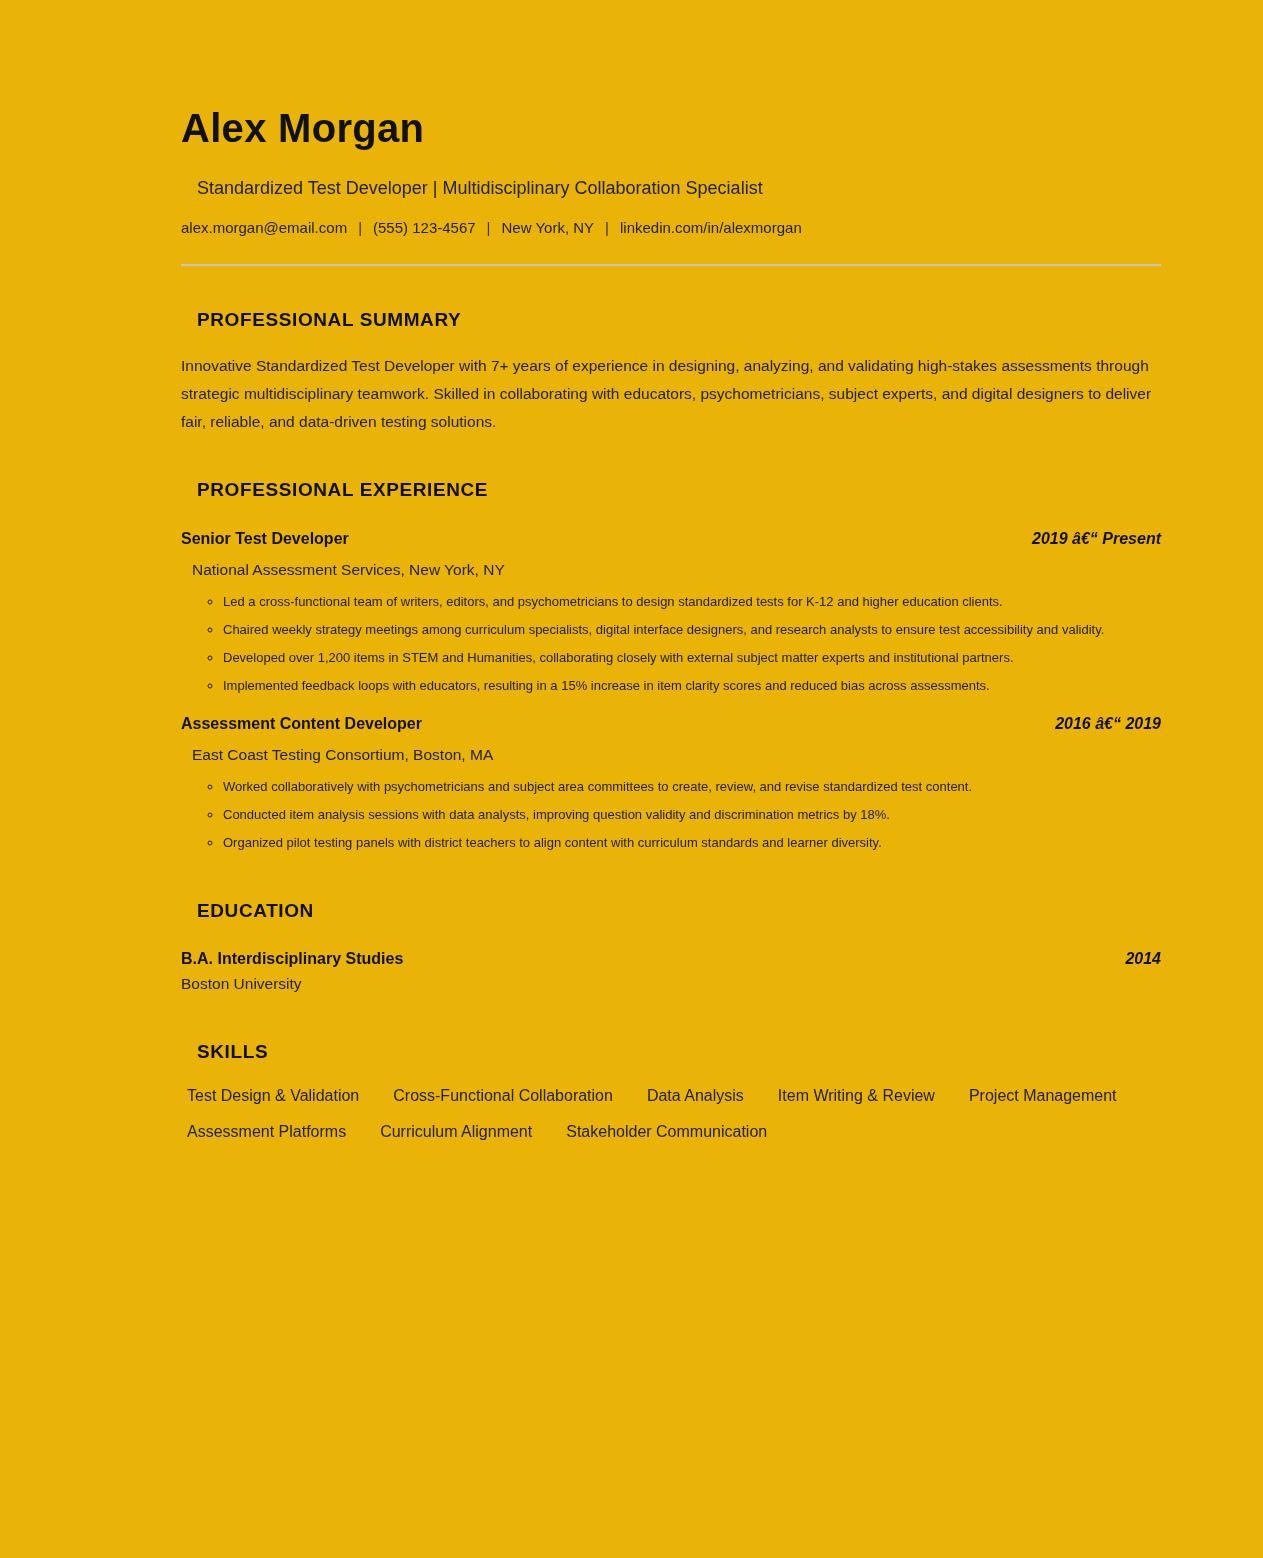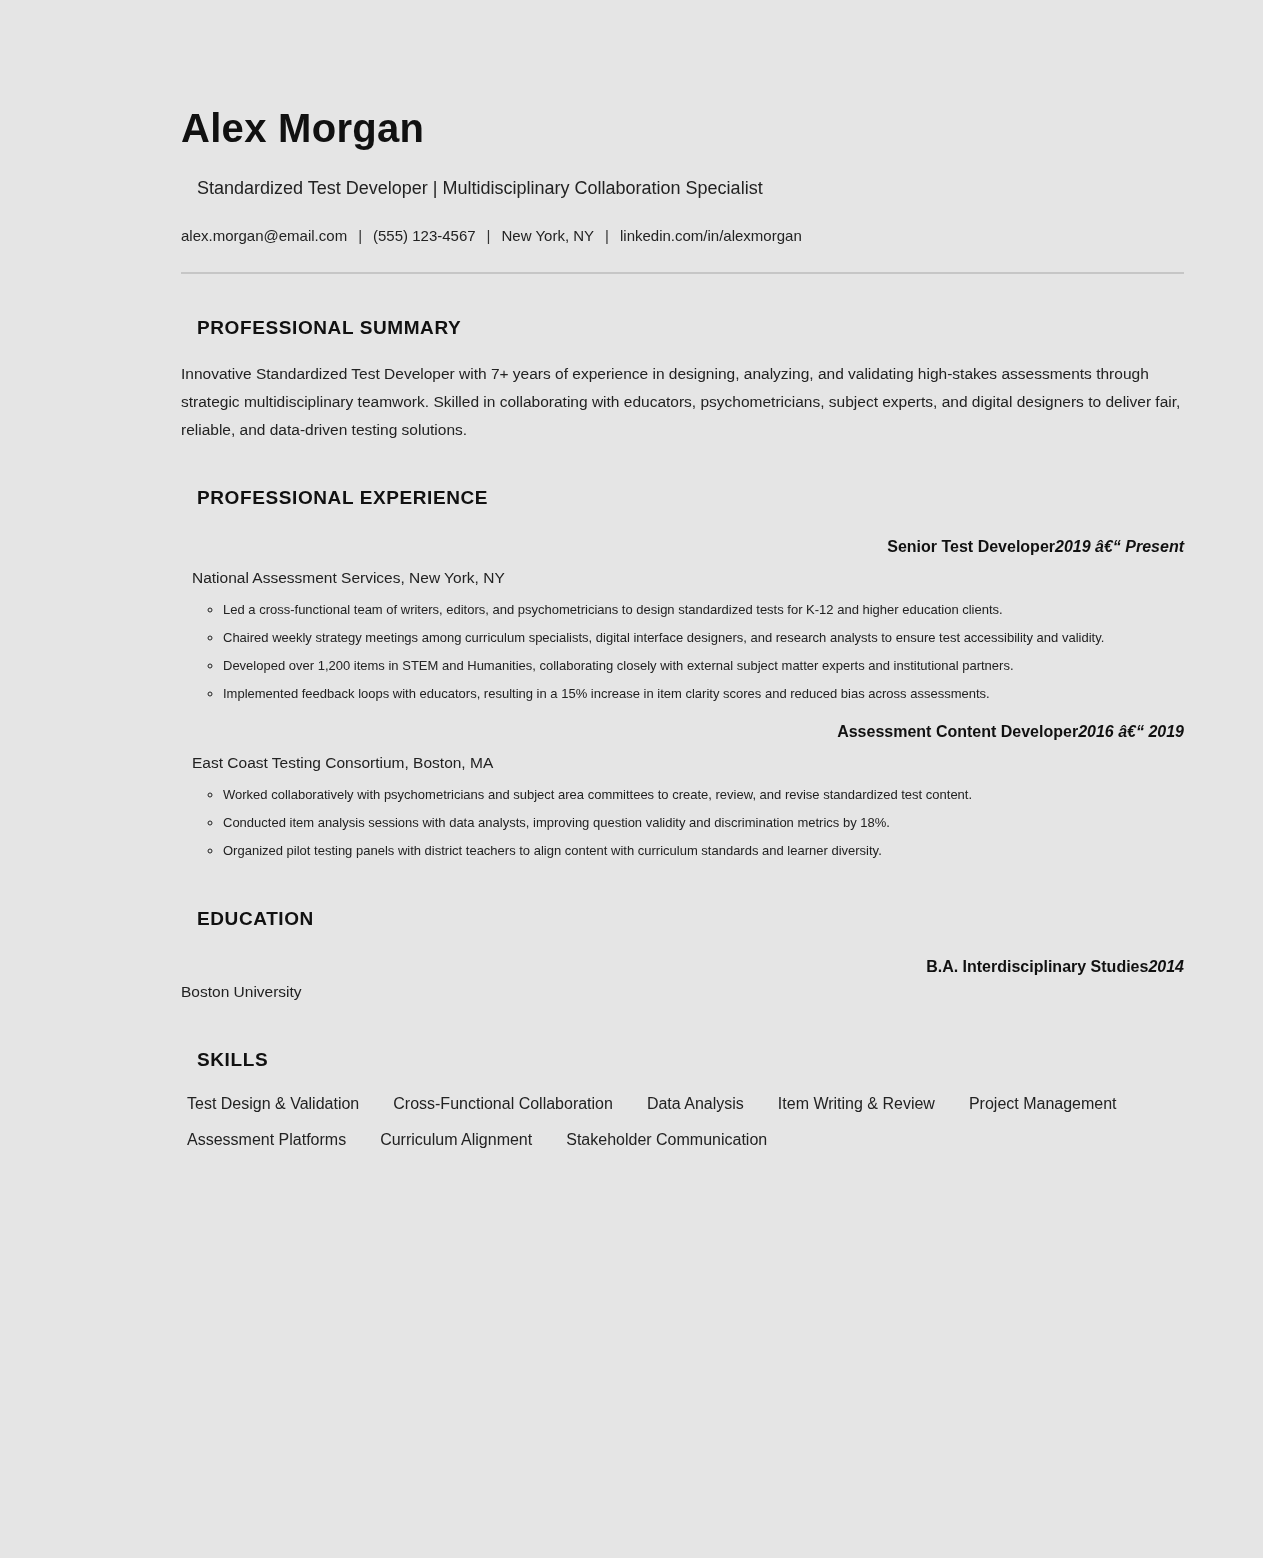--- a/index.html
+++ b/index.html
@@ -6,22 +6,22 @@
     margin: 0;
     padding: 0;
     background: #ffffff;
     font-family: "Liberation Sans", "DejaVu Sans", sans-serif;
     color: #1f1f1f;
   }
   .page {
     width: 1263px;
     height: 1558px;
     box-sizing: border-box;
-    padding: 106px 79px 0 181px;
-    background: #e5e5e5;
+    padding: 106px 102px 0 181px;
+    background: #eab308;
     overflow: hidden;
   }
   
   .name {
     font-size: 40px;
     font-weight: bold;
     line-height: 1.1;
     margin: 0;
     color: #111111;
     letter-spacing: 0.3px;
@@ -29,21 +29,21 @@
   .subtitle {
     font-size: 18px;
     margin: 28px 0 0 16px;
     color: #222222;
   }
   .contact {
     display: flex;
     align-items: flex-end;
     column-gap: 11px;
     font-size: 15px;
-    margin: 28px 0 0 0;
+    margin: 20px 0 0 0;
     color: #222222;
   }
   .contact .sep { color: #333333; }
   .header-rule {
     border: none;
     border-top: 2px solid #c6c6c6;
     margin: 28px 0 0 0;
   }
   
   section { margin-top: 43px; }
@@ -58,21 +58,21 @@
     margin: 21px 0 0 0;
     font-size: 15.5px;
     line-height: 28px;
     color: #222222;
   }
   
   .job { margin-top: 27px; }
   .job + .job { margin-top: 13px; }
   .entry-row {
     display: flex;
-    justify-content: flex-end;
+    justify-content: space-between;
     align-items: baseline;
   }
   .entry-title {
     font-size: 16px;
     font-weight: bold;
     color: #111111;
     line-height: 22px;
   }
   .entry-date {
     font-size: 16px;

